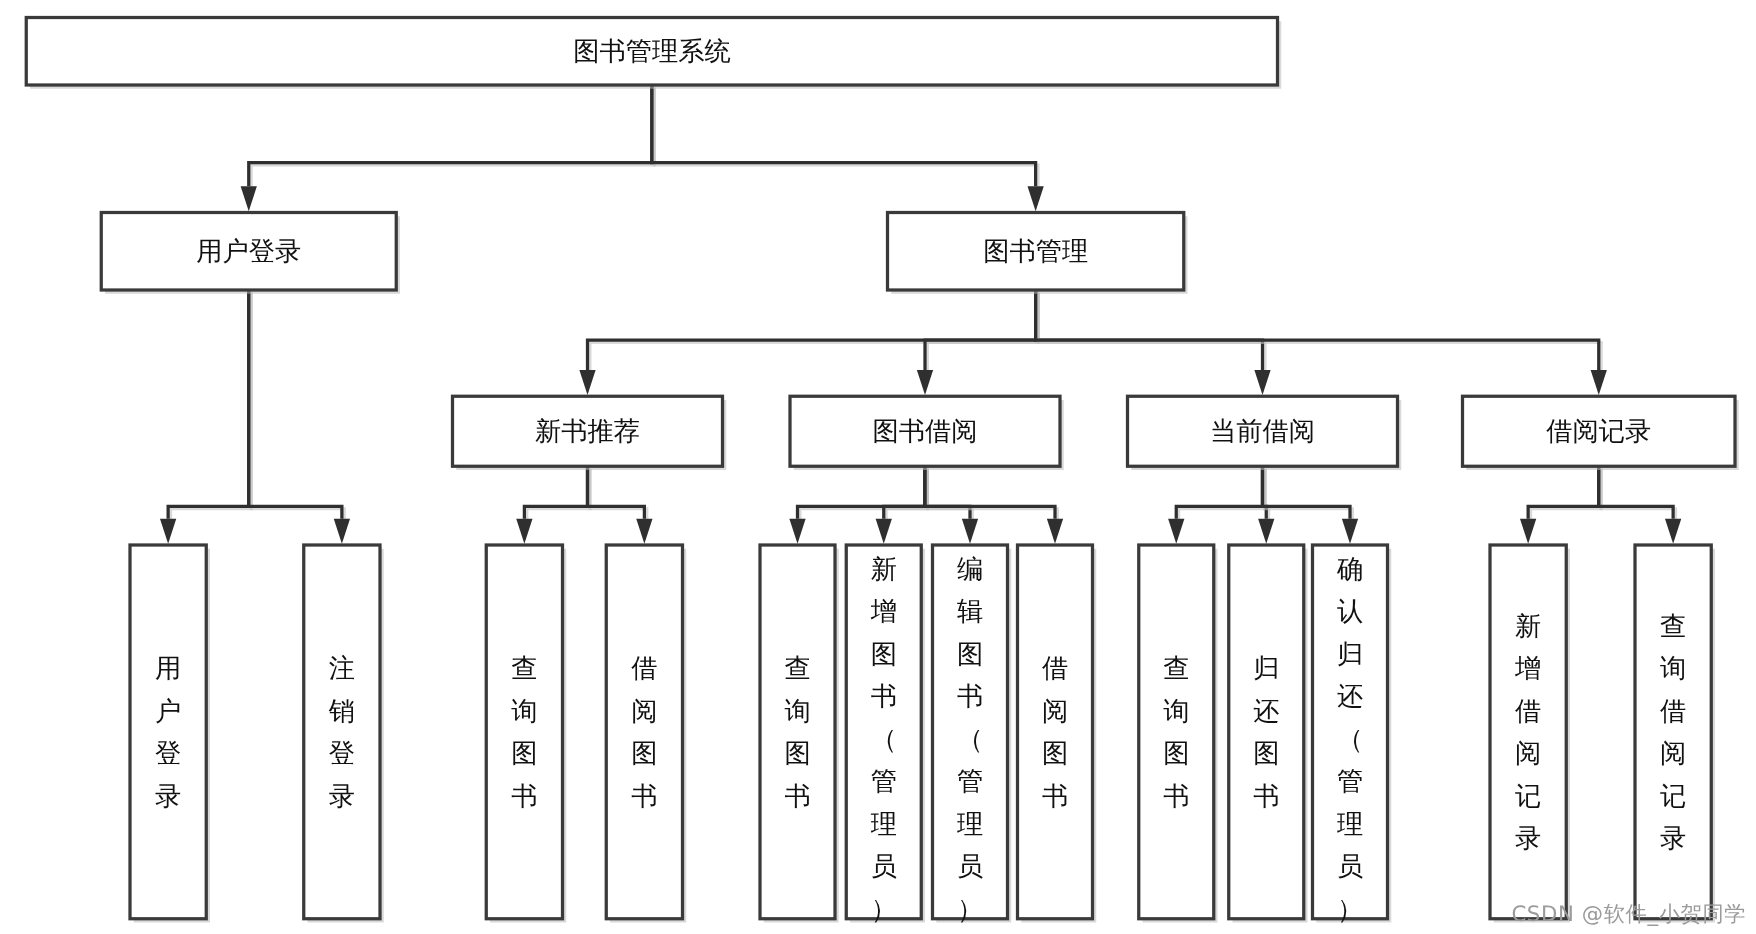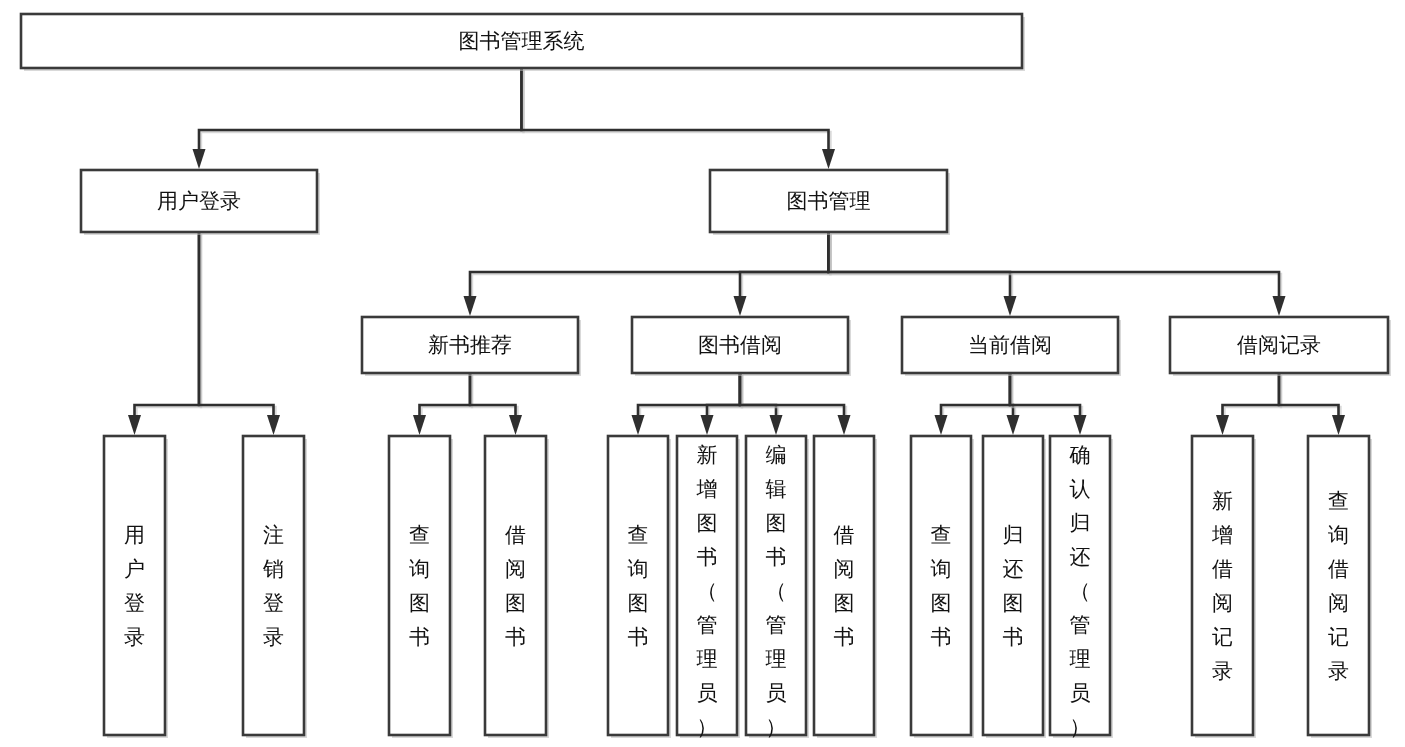--- a/index.html
+++ b/index.html
@@ -280,13 +280,14 @@
           <text class="node-label-v" x="1222.5" y="507.98"><tspan x="1222.5" dy="0">新</tspan><tspan x="1222.5" dy="34">增</tspan><tspan x="1222.5" dy="34">借</tspan><tspan x="1222.5" dy="34">阅</tspan><tspan x="1222.5" dy="34">记</tspan><tspan x="1222.5" dy="34">录</tspan></text>
         </g>
         <g>
           <rect class="node-box-shadow" x="1311" y="439" width="61" height="299"></rect>
           <rect class="node-box" x="1308" y="436" width="61" height="299"></rect>
           <text class="node-label-v" x="1338.5" y="507.98"><tspan x="1338.5" dy="0">查</tspan><tspan x="1338.5" dy="34">询</tspan><tspan x="1338.5" dy="34">借</tspan><tspan x="1338.5" dy="34">阅</tspan><tspan x="1338.5" dy="34">记</tspan><tspan x="1338.5" dy="34">录</tspan></text>
         </g>
       </g>
   </svg>
 
+  <div class="watermark-text">CSDN @软件_小贺同学</div>
 </div>
 
 </body></html>

